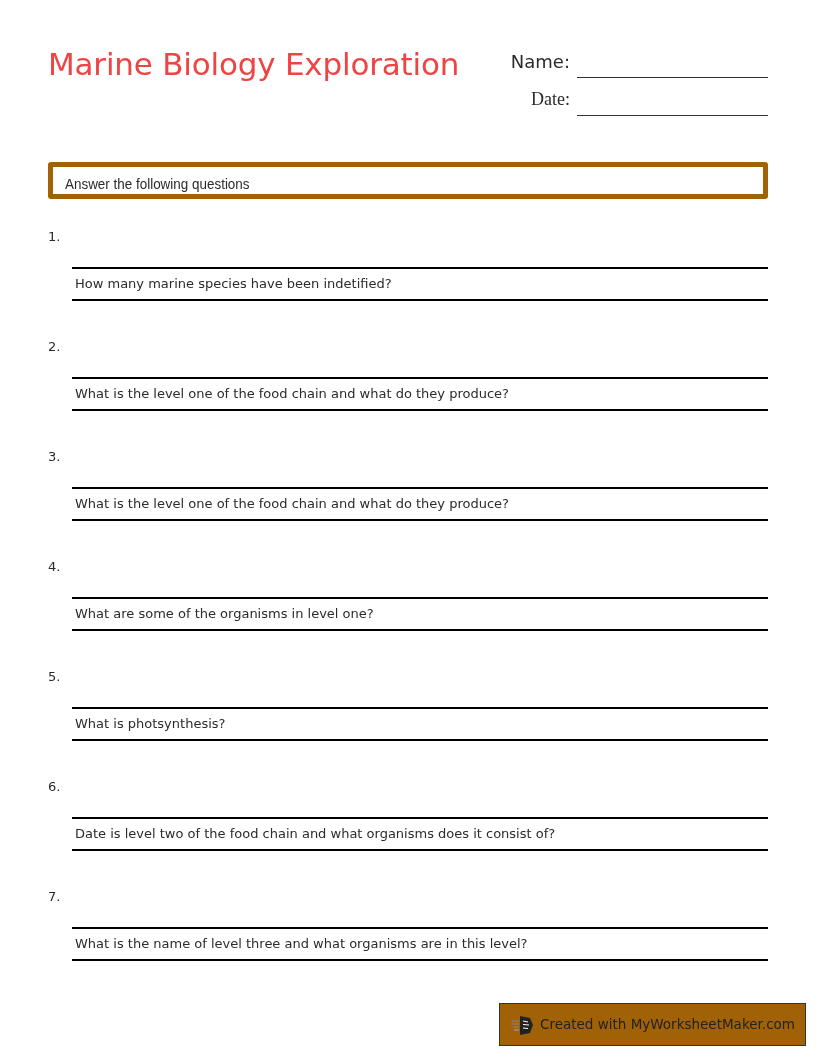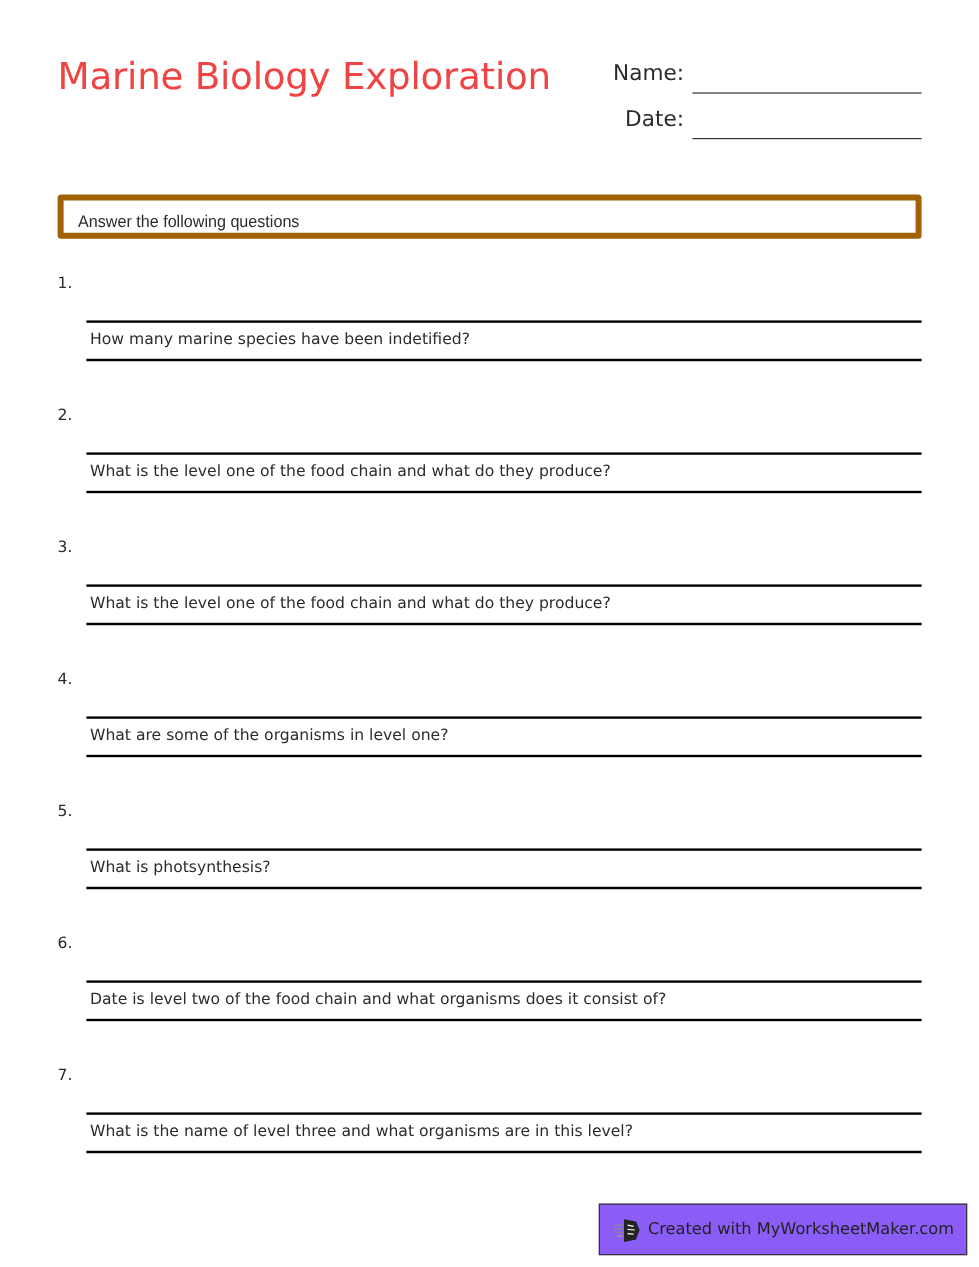--- a/index.html
+++ b/index.html
@@ -103,21 +103,21 @@
     .answer-line.first { top: 38px; }
     .answer-line.second { top: 70px; }
     .footer-badge {
       position: absolute;
       left: 499px;
       top: 1003px;
       width: 307px;
       height: 43px;
       border: 1.5px solid #333333;
       box-sizing: border-box;
-      background: #8b5cf6;
+      background: #a16207;
     }
     .footer-icon {
       position: absolute;
       left: 11px;
       top: 10px;
       width: 24px;
       height: 22px;
     }
     .footer-text {
       position: absolute;
@@ -131,21 +131,21 @@
 </head>
 <body>
 
 <h1 class="title">Marine Biology Exploration</h1>
 
 <div class="field-row" style="top:51px;">
   <span class="field-label">Name:</span>
   <div class="field-line"></div>
 </div>
 
-<div class="field-row" style="top:89px;">
+<div class="field-row" style="top:89px;font-family:Liberation Serif, serif;">
   <span class="field-label">Date:</span>
   <div class="field-line"></div>
 </div>
 
 <div class="instructions">
   <span class="instructions-text">Answer the following questions</span>
 </div>
 
 <div class="question" style="top:229px;">
   <span class="q-number">1.</span>

